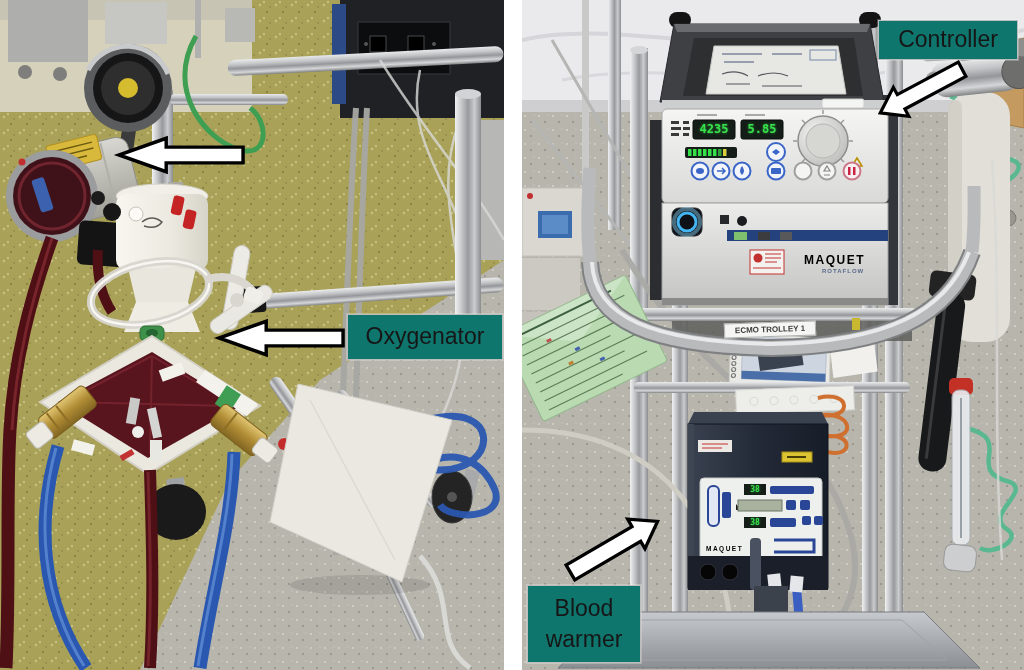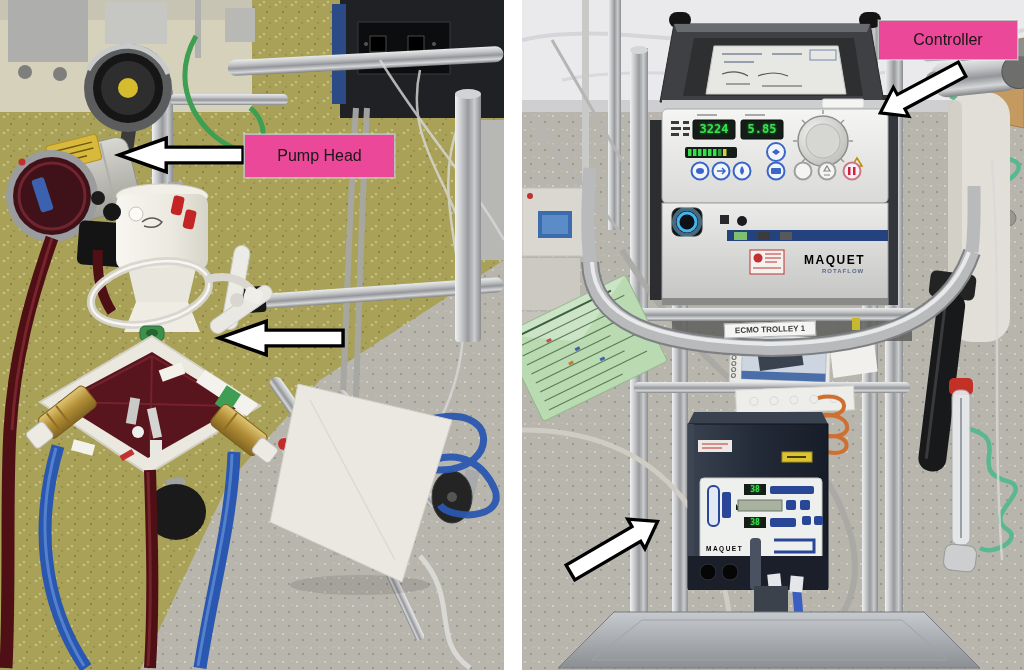--- a/index.html
+++ b/index.html
@@ -2,23 +2,23 @@
 <html><head>
 <meta charset="utf-8">
 <style>
   html,body{margin:0;padding:0;background:#ffffff;}
   #stage{position:relative;width:1024px;height:670px;background:#ffffff;overflow:hidden;
          font-family:"Liberation Sans",sans-serif;}
   .panel{position:absolute;top:0;height:670px;overflow:hidden;background:#9a9a90;}
   #panel-left{left:0;width:504px;}
   #panel-right{left:522px;width:502px;}
   .artsvg{position:absolute;left:0;top:0;}
-  .lbl{position:absolute;background:#ec4899;border:1px solid #bdbdbb;color:#161616;
+  .lbl{position:absolute;background:#0f766e;border:1px solid #bdbdbb;color:#161616;
        display:flex;flex-direction:column;align-items:center;justify-content:center;
-       font-size:16px;line-height:1.35;box-shadow:0 0 0 1px rgba(255,255,255,.25);}
+       font-size:23px;line-height:1.35;box-shadow:0 0 0 1px rgba(255,255,255,.25);}
   .arrow{position:absolute;}
   .ovl{position:absolute;}
   .led{color:#38e24c;font-family:"DejaVu Sans Mono",monospace;font-weight:bold;
        text-align:center;text-shadow:0 0 3px rgba(60,255,90,.55);}
   .brandM{color:#000000;font-weight:bold;letter-spacing:1.5px;}
   .brandR{color:#5a6a8a;font-weight:bold;letter-spacing:1px;}
   .tag{background:#f5f5f3;border:1px solid #b0b0ae;color:#3a3a3a;font-weight:bold;
        display:flex;align-items:center;justify-content:center;}
 </style>
 </head>
@@ -283,27 +283,27 @@
         <ellipse cx="360" cy="585" rx="70" ry="10" fill="#000" opacity=".1"></ellipse>
         <polygon points="298,384 452,420 402,582 270,522" fill="#eae8e1" stroke="#d2d0c8"></polygon>
         <line x1="310" y1="400" x2="395" y2="560" stroke="#dcdad2" stroke-width="1.5"></line>
       </g>
       <path d="M420,556 C460,600 430,640 470,668" fill="none" stroke="#d8d8d4" stroke-width="5"></path>
     </svg>
 
     <svg class="arrow" style="left:113px;top:135px" width="134" height="40" viewBox="0 0 136 40">
       <polygon points="132,12 54,12 54,3 6,20 54,37 54,28 132,28" fill="#ffffff" stroke="#000000" stroke-width="3.5"></polygon>
     </svg>
-    <div class="lbl" style="left:244px;top:134px;width:149px;height:42px">
-      <span>Pump Head</span>
-    </div>
 
     <svg class="arrow" style="left:213px;top:317px" width="134" height="42" viewBox="0 0 136 40">
       <polygon points="132,12 54,12 54,3 6,20 54,37 54,28 132,28" fill="#ffffff" stroke="#000000" stroke-width="3.5"></polygon>
     </svg>
+    <div class="lbl" style="left:347px;top:314px;width:154px;height:44px">
+      <span>Oxygenator</span>
+    </div>
   </div>
 
   <div id="panel-right" class="panel">
     <svg class="artsvg" width="502" height="670" viewBox="0 0 502 670">
 
       <g>
         <rect x="0" y="0" width="502" height="115" fill="#eaeaec"></rect>
         <path d="M0,40 C90,20 180,55 290,35 C380,20 450,45 502,30" fill="none" stroke="#d6d6da" stroke-width="4"></path>
         <path d="M40,80 C140,60 260,90 380,70" fill="none" stroke="#d9d9dd" stroke-width="3"></path>
         <rect x="0" y="100" width="502" height="14" fill="#cfcfd2"></rect>
@@ -579,33 +579,37 @@
 
       <g fill="none">
         <path d="M68,262 C70,322 130,346 250,348 C366,346 428,316 450,252" stroke="#7e8082" stroke-width="18"></path>
         <path d="M68,262 C70,322 130,346 250,348 C366,346 428,316 450,252" stroke="#b9babc" stroke-width="14"></path>
         <path d="M70,262 C72,318 132,342 250,344 C364,342 424,312 447,252" stroke="#e8e9eb" stroke-width="4"></path>
         <path d="M68,262 C64,230 66,195 68,168" stroke="#b9babc" stroke-width="13"></path>
         <path d="M450,252 C453,226 452,205 452,186" stroke="#b9babc" stroke-width="13"></path>
       </g>
     </svg>
 
-    <div class="ovl led" style="left:171px;top:120px;width:42px;height:19px;line-height:19px;font-size:12px">3224</div>
+    <div class="ovl led" style="left:171px;top:120px;width:42px;height:19px;line-height:19px;font-size:12px">4235</div>
     <div class="ovl led" style="left:219px;top:120px;width:42px;height:19px;line-height:19px;font-size:12px">5.85</div>
     <div class="ovl brandM" style="left:282px;top:253px;font-size:12px">MAQUET</div>
     <div class="ovl brandR" style="left:300px;top:268px;font-size:6px">ROTAFLOW</div>
     <div class="ovl tag" style="left:202px;top:322px;width:90px;height:13px;font-size:8px;transform:rotate(-2deg)">ECMO TROLLEY 1</div>
     <div class="ovl led" style="left:222px;top:484px;width:22px;height:11px;line-height:11px;font-size:8px">38</div>
     <div class="ovl led" style="left:222px;top:517px;width:22px;height:11px;line-height:11px;font-size:8px">38</div>
     <div class="ovl brandM" style="left:184px;top:545px;font-size:6.5px">MAQUET</div>
 
     <div class="lbl" style="left:356px;top:20px;width:138px;height:38px">
       <span>Controller</span>
     </div>
     <svg class="arrow" style="left:351px;top:60px" width="100" height="64" viewBox="0 0 110 70">
       <polygon points="93.8,2.1 26.7,37.9 22.4,29.9 8,58 39.4,61.7 35.1,53.7 102.2,17.9" fill="#ffffff" stroke="#000000" stroke-width="3.5"></polygon>
     </svg>
 
     <svg class="arrow" style="left:40px;top:512px" width="104" height="70" viewBox="0 0 108 74">
       <polygon points="12.6,71.8 82.2,31.0 86.7,38.7 100,10 68.5,7.6 73.0,15.4 3.4,56.2" fill="#ffffff" stroke="#000000" stroke-width="3.5"></polygon>
     </svg>
+    <div class="lbl" style="left:5px;top:585px;width:112px;height:76px">
+      <span>Blood</span>
+      <span>warmer</span>
+    </div>
   </div>
 </div>
 
 </body></html>

